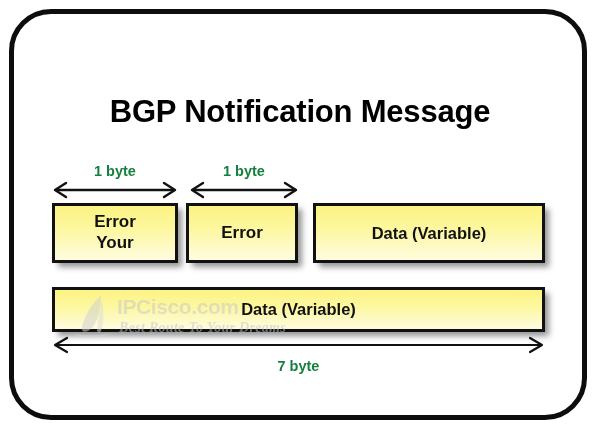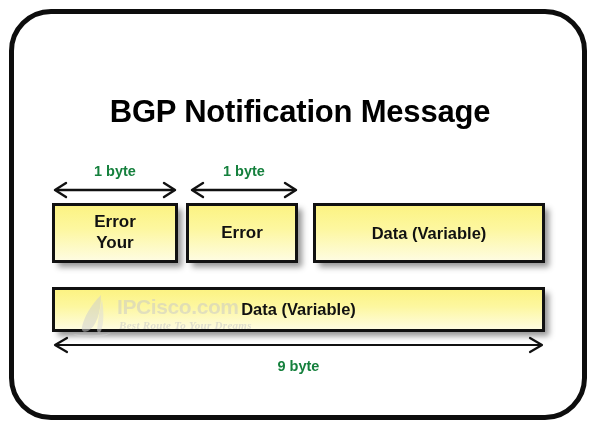--- a/index.html
+++ b/index.html
@@ -116,21 +116,21 @@
     font-size: 21px;
     font-weight: bold;
     color: #c9c9c9;
     letter-spacing: -0.4px;
     white-space: nowrap;
   }
   #watermark-tagline {
     position: absolute;
     left: 52px;
     top: 26px;
-    font-size: 11px;
+    font-size: 14px;
     font-style: italic;
     color: #c4c4c4;
     letter-spacing: 0.3px;
     white-space: nowrap;
     font-family: "Liberation Serif", serif;
   }
   #watermark-sail {
     position: absolute;
     left: 4px;
     top: 0px;
@@ -196,13 +196,13 @@
 </div>
 
 <div class="dim-arrow" id="arrow-total">
   <svg width="497" height="20" viewBox="0 0 497 20" xmlns="http://www.w3.org/2000/svg">
     <line x1="6" y1="10" x2="491" y2="10" stroke="#111111" stroke-width="2.2"></line>
     <polyline points="17,3 5,10 17,17" fill="none" stroke="#111111" stroke-width="2.2" stroke-linecap="round" stroke-linejoin="round"></polyline>
     <polyline points="480,3 492,10 480,17" fill="none" stroke="#111111" stroke-width="2.2" stroke-linecap="round" stroke-linejoin="round"></polyline>
   </svg>
 </div>
 
-<div class="byte-label" id="label-total">9 byte</div>
+<div class="byte-label" id="label-total">7 byte</div>
 
 </body></html>

